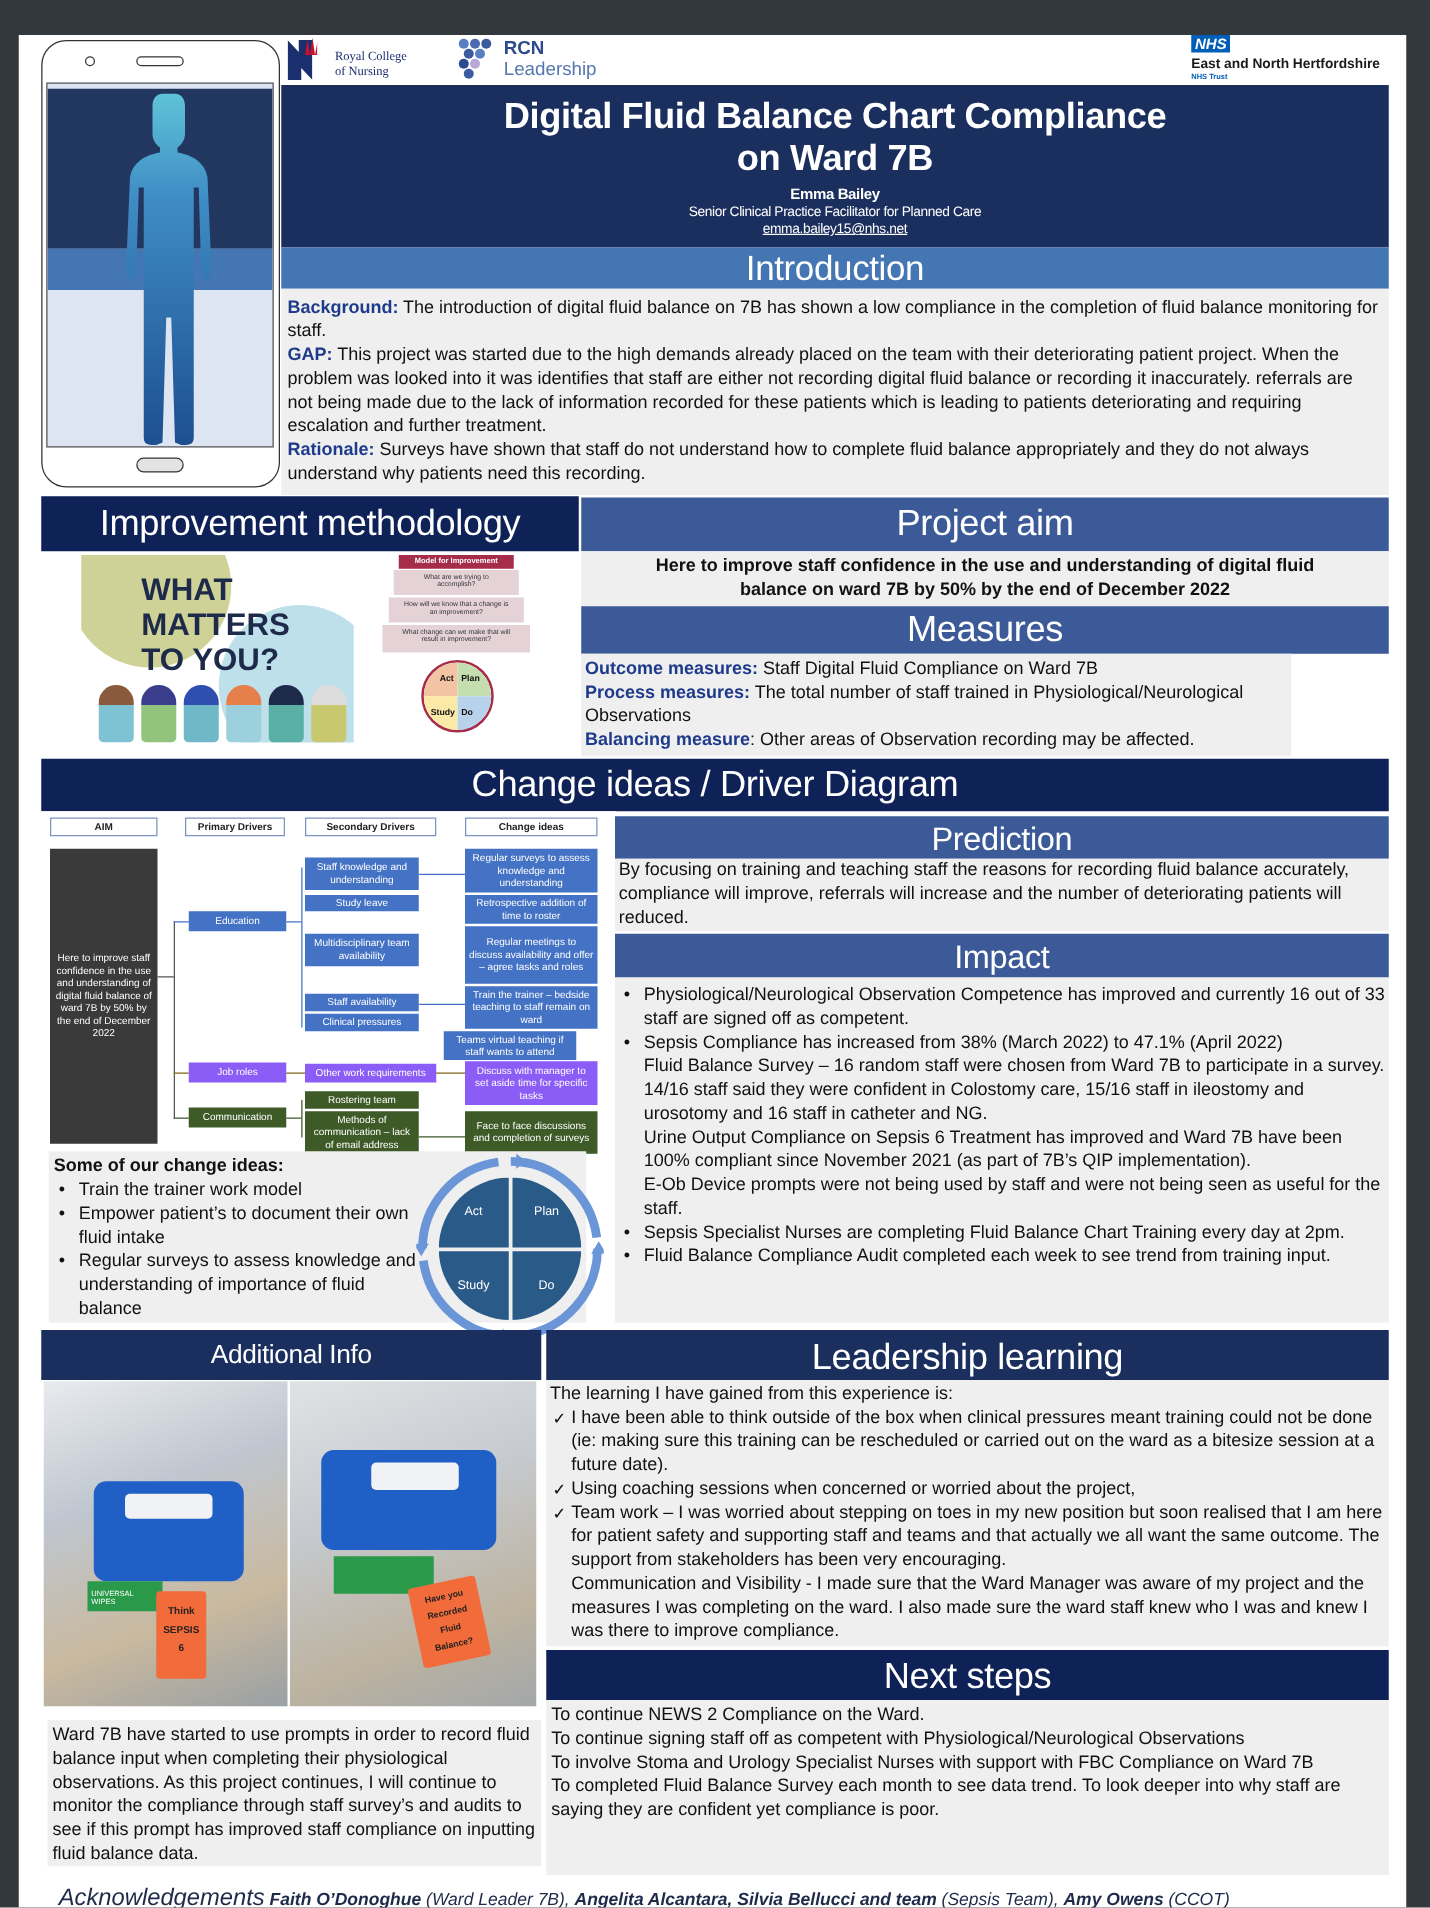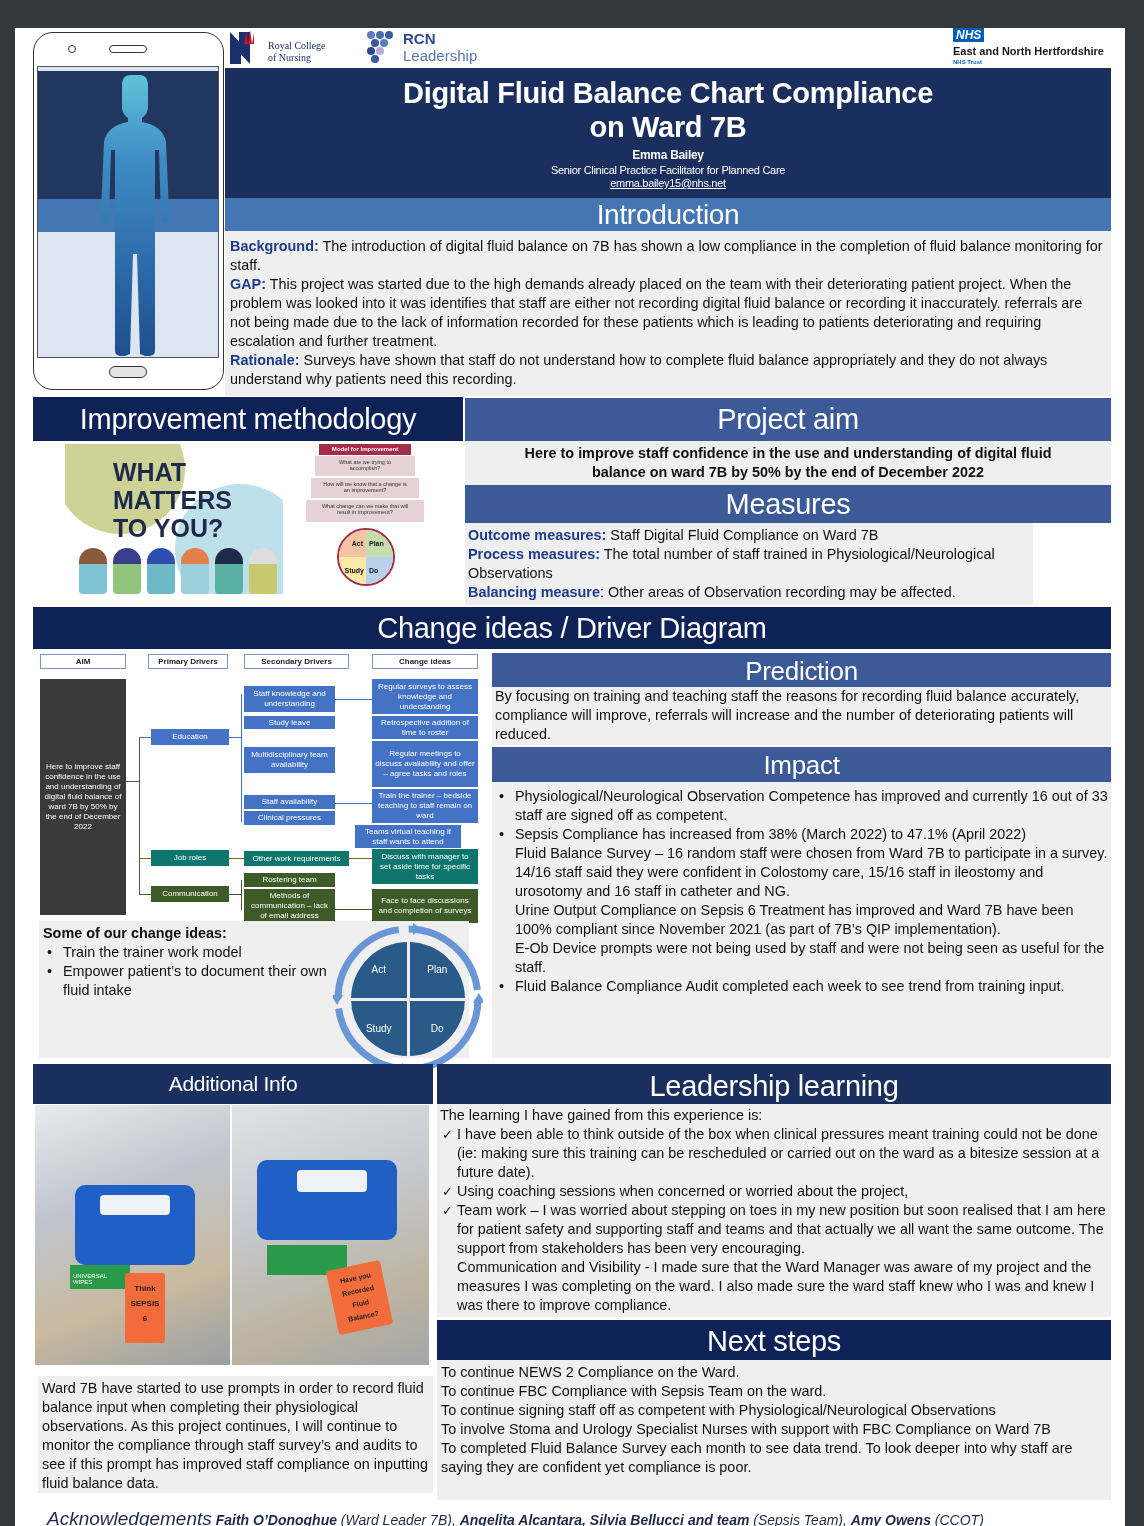--- a/index.html
+++ b/index.html
@@ -16,21 +16,21 @@
 .kw{color:#1e3a8a;font-weight:bold}
 ul.b{list-style:none}
 ul.b li{position:relative;padding-left:20px}
 ul.b li:before{content:"•";position:absolute;left:4px}
 ul.c{list-style:none}
 ul.c li{position:relative;padding-left:17px}
 ul.c li:before{content:"✓";position:absolute;left:2px;font-size:13px}
 .dd-h{position:absolute;border:1px solid #7d93c2;background:#fff;font-size:8px;font-weight:bold;text-align:center;line-height:13px;color:#222}
 .dd{position:absolute;color:#fff;font-size:8px;text-align:center;display:flex;align-items:center;justify-content:center;line-height:10px;padding:1px 3px}
 .blue{background:#4472c4}
-.olive{background:#0f766e}
+.olive{background:#8b5cf6}
 .green{background:#3d5a27}
 .ln{position:absolute;background:#555}
 </style>
 </head>
 <body>
 
 <div class="poster">
 
   <div class="abs" style="left:18px;top:4px;width:191px;height:358px;border:1.5px solid #333;border-radius:20px;background:#fff">
     <div class="abs" style="left:34px;top:12px;width:8px;height:8px;border:1px solid #333;border-radius:50%"></div>
@@ -188,20 +188,21 @@
     <div class="dd blue" style="left:322px;top:176px;width:106px;height:23px">Teams virtual teaching if staff wants to attend</div>
     <div class="dd olive" style="left:339px;top:200px;width:106px;height:35px">Discuss with manager to set aside time for specific tasks</div>
     <div class="dd green" style="left:339px;top:240px;width:106px;height:34px">Face to face discussions and completion of surveys</div>
   </div>
 
   <div class="panel" style="left:24px;top:893px;width:430px;height:137px;padding:3px 4px;font-size:14.4px;line-height:19px">
     <div style="font-weight:bold">Some of our change ideas:</div>
     <ul class="b" style="width:300px">
       <li>Train the trainer work model</li>
       <li>Empower patient’s to document their own fluid intake</li>
+      <li>Regular surveys to assess knowledge and understanding of importance of fluid balance</li>
     </ul>
   </div>
 
   <div class="abs" style="left:318px;top:893px;width:150px;height:156px">
     <svg class="abs" style="left:0;top:0" width="150" height="156" viewBox="0 0 150 156">
       <circle cx="75" cy="78" r="70" fill="none" stroke="#6a96d8" stroke-width="7" stroke-dasharray="100 10"></circle>
       <polygon points="80,2 88,8 80,14" fill="#6a96d8"></polygon>
       <polygon points="146,72 140,82 152,82" fill="#6a96d8"></polygon>
       <polygon points="70,142 62,148 70,154" fill="#6a96d8"></polygon>
       <polygon points="4,84 -2,74 10,74" fill="#6a96d8"></polygon>
@@ -220,20 +221,21 @@
   <div class="panel" style="left:477px;top:659px;width:619px;height:58px;font-size:14.4px;line-height:19px;padding:0 3px">
     <span>By focusing on training and teaching staff the reasons for recording fluid balance accurately, compliance will improve, referrals will increase and the number of deteriorating patients will reduced.</span>
   </div>
   <div class="band mid" style="left:477px;top:719px;width:619px;height:35px">
     <div style="font-size:26px;line-height:36px">Impact</div>
   </div>
   <div class="panel" style="left:477px;top:754px;width:619px;height:276px;font-size:14.4px;line-height:19px;padding:5px 3px">
     <ul class="b">
       <li>Physiological/Neurological Observation Competence has improved and currently 16 out of 33 staff are signed off as competent.</li>
       <li><span>Sepsis Compliance has increased from 38% (March 2022) to 47.1% (April 2022)</span><br><span>Fluid Balance Survey – 16 random staff were chosen from Ward 7B to participate in a survey.  14/16 staff said they were confident in Colostomy care, 15/16 staff in ileostomy and urosotomy and 16 staff in catheter and NG.</span><br><span>Urine Output Compliance on Sepsis 6 Treatment has improved and Ward 7B have been 100% compliant since November 2021 (as part of 7B’s QIP implementation).</span><br><span>E-Ob Device prompts were not being used by staff and were not being seen as useful for the staff.</span></li>
+      <li>Sepsis Specialist Nurses are completing Fluid Balance Chart Training every day at 2pm.</li>
       <li>Fluid Balance Compliance Audit completed each week to see trend from training input.</li>
     </ul>
   </div>
 
   <div class="band dark" style="left:18px;top:1036px;width:400px;height:40px">
     <div style="font-size:21px;line-height:40px">Additional Info</div>
   </div>
   <div class="abs" style="left:20px;top:1077px;width:195px;height:260px;background:linear-gradient(160deg,#e8ebee 0%,#bfc6cf 35%,#c9b99f 70%,#9aa0a4 100%);overflow:hidden">
     <div class="abs" style="left:40px;top:80px;width:120px;height:80px;background:#1f5fc6;border-radius:10px"></div>
     <div class="abs" style="left:65px;top:90px;width:70px;height:20px;background:#f0f2f5;border-radius:4px"></div>
@@ -269,21 +271,20 @@
       <li>Using coaching sessions when concerned or worried about the project,</li>
       <li><span>Team work – I was worried about stepping on toes in my new position but soon realised that I am here for patient safety and supporting staff and teams and that actually we all want the same outcome. The support from stakeholders has been very encouraging.</span><br><span>Communication and Visibility  - I made sure that the Ward Manager was aware of my project and the measures I was completing on the ward. I also made sure the ward staff knew who I was and knew I was there to improve compliance.</span></li>
     </ul>
   </div>
 
   <div class="band navy" style="left:422px;top:1292px;width:674px;height:40px">
     <div style="font-size:29px;line-height:42px">Next steps</div>
   </div>
   <div class="panel" style="left:422px;top:1332px;width:674px;height:140px;font-size:14.4px;line-height:19px;padding:3px 4px">
     <div>To continue NEWS 2 Compliance on the Ward.</div>
-    <div>To continue FBC Compliance with Sepsis Team on the ward.</div>
     <div>To continue signing staff off as competent with Physiological/Neurological Observations</div>
     <div>To involve Stoma and Urology Specialist Nurses with support with FBC Compliance on Ward 7B</div>
     <div>To completed Fluid Balance Survey each month to see data trend. To look deeper into why staff are saying they are confident yet compliance is poor.</div>
   </div>
 
   <div class="abs" style="left:32px;top:1480px;width:1080px;white-space:nowrap;color:#1e2a4a;font-style:italic;font-size:14px">
     <span style="font-size:19px">Acknowledgements</span>
     <span style="font-weight:bold">Faith O’Donoghue</span><span> (Ward Leader 7B), </span><span style="font-weight:bold">Angelita Alcantara, Silvia Bellucci and team</span><span> (Sepsis Team), </span><span style="font-weight:bold">Amy Owens</span><span> (CCOT)</span>
   </div>
 </div>

